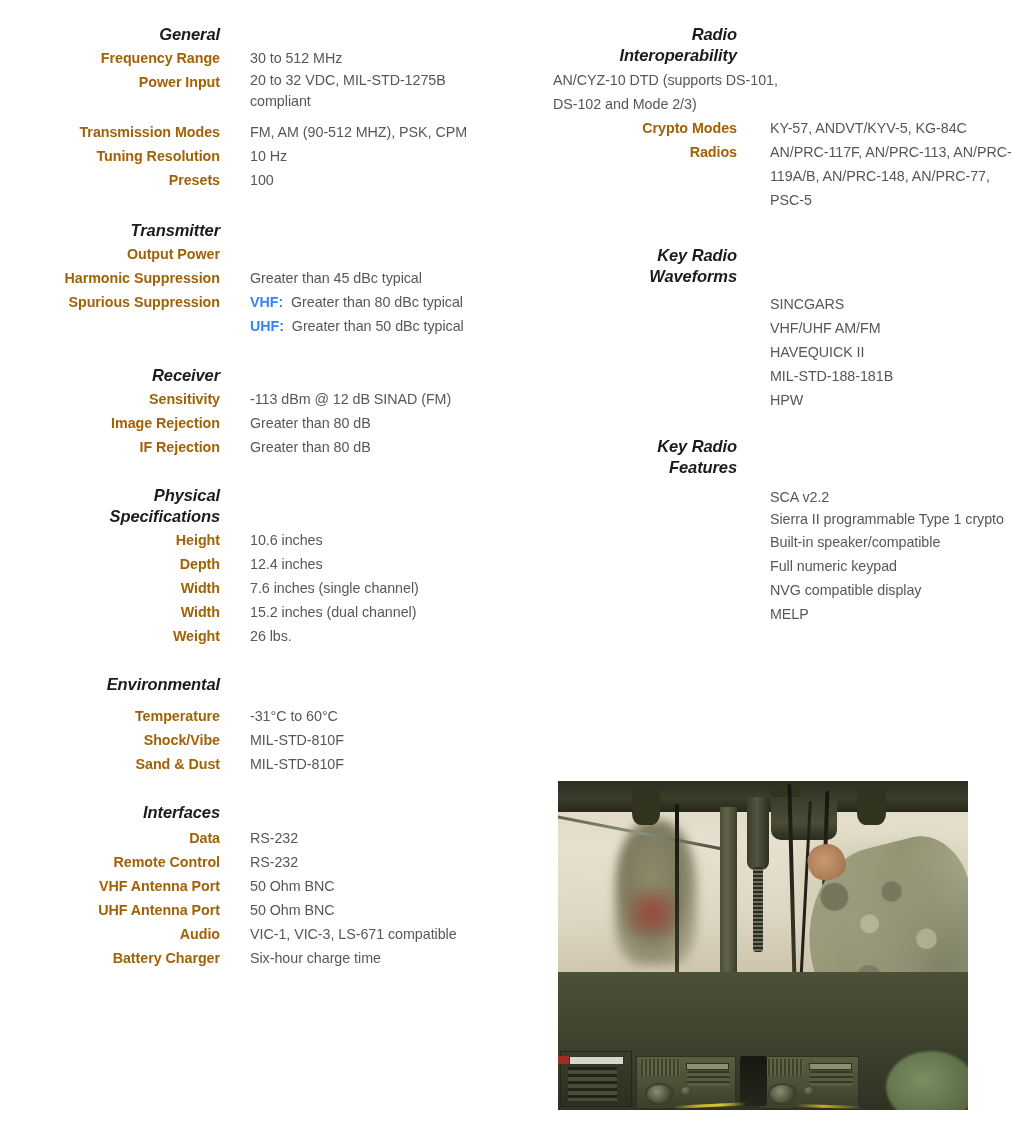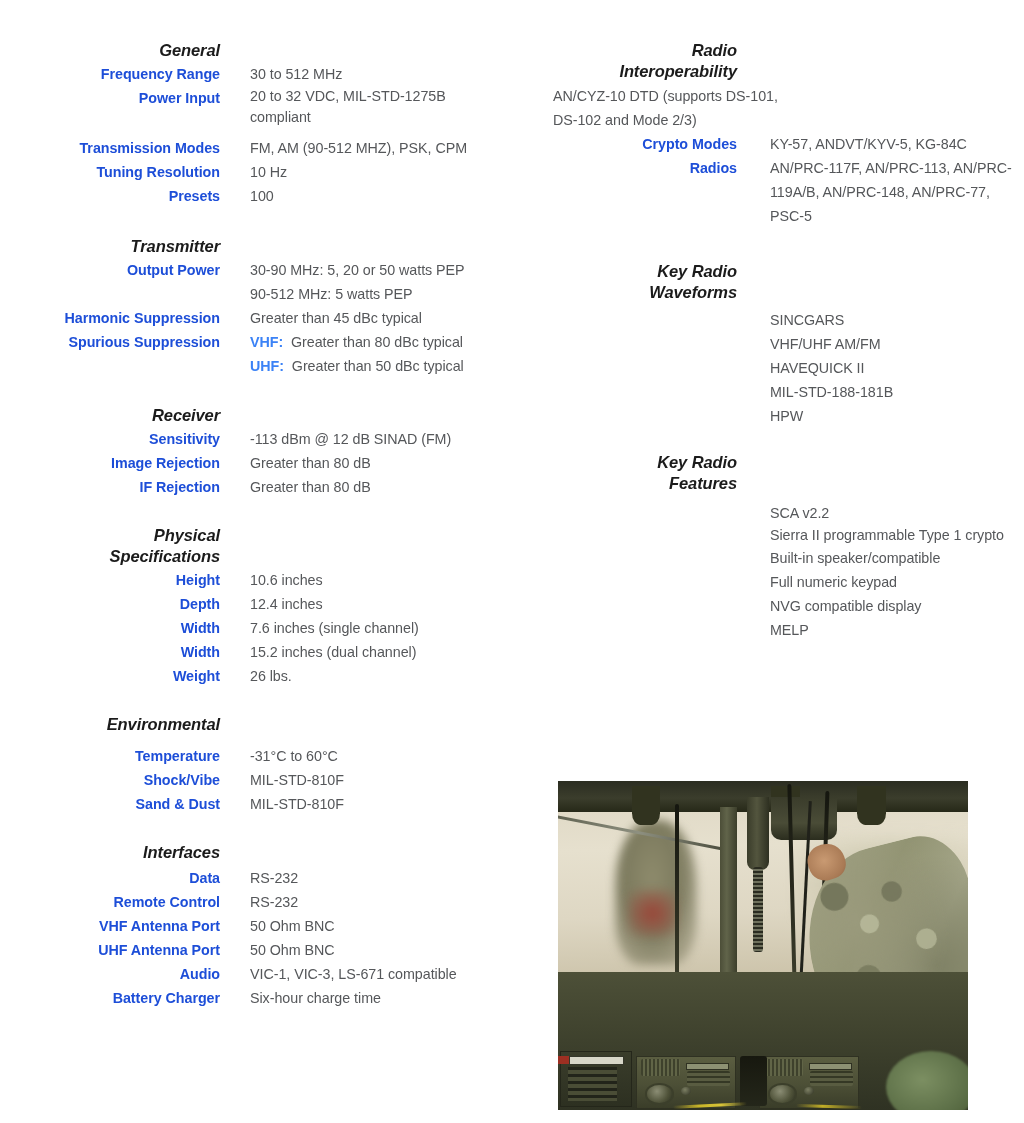--- a/index.html
+++ b/index.html
@@ -16,21 +16,21 @@
   }
 
   .sheet {
     position: absolute;
     inset: 0;
     background: #ffffff;
   }
 
   .col {
     position: absolute;
-    top: 16px;
+    top: 0;
   }
   .col-left  { left: 0;   width: 520px; }
   .col-right { left: 520px; width: 504px; }
 
   
   .section { position: relative; }
 
   .sec-head {
     font-weight: bold;
     font-style: italic;
@@ -46,21 +46,21 @@
   .rows { margin: 0; padding: 0; }
 
   .row {
     display: flex;
     align-items: flex-start;
   }
   .row .label {
     font-weight: bold;
     font-size: 14.3px;
     line-height: 24px;
-    color: #1d4ed8;
+    color: #a16207;
     text-align: right;
     flex: 0 0 auto;
     letter-spacing: -0.05px;
   }
   .col-left .row .label  { width: 220px; }
   .col-right .row .label { width: 217px; }
 
   .row .value {
     font-size: 14.3px;
     line-height: 24px;
@@ -325,24 +325,20 @@
           <div class="value">100</div>
         </div>
       </div>
     </div>
 
     <div class="section" style="margin-top:28px;">
       <div class="sec-head">Transmitter</div>
       <div class="rows">
         <div class="row" style="margin-top:1px;">
           <div class="label">Output Power</div>
-          <div class="value">
-            <span class="sub">30-90 MHz: 5, 20 or 50 watts PEP</span>
-            <span class="sub">90-512 MHz: 5 watts PEP</span>
-          </div>
         </div>
         <div class="row">
           <div class="label">Harmonic Suppression</div>
           <div class="value">Greater than 45 dBc typical</div>
         </div>
         <div class="row">
           <div class="label">Spurious Suppression</div>
           <div class="value">
             <span class="sub"><span class="strong">VHF:</span>&nbsp; <span>Greater than 80 dBc typical</span></span>
             <span class="sub"><span class="strong">UHF:</span>&nbsp; <span>Greater than 50 dBc typical</span></span>

